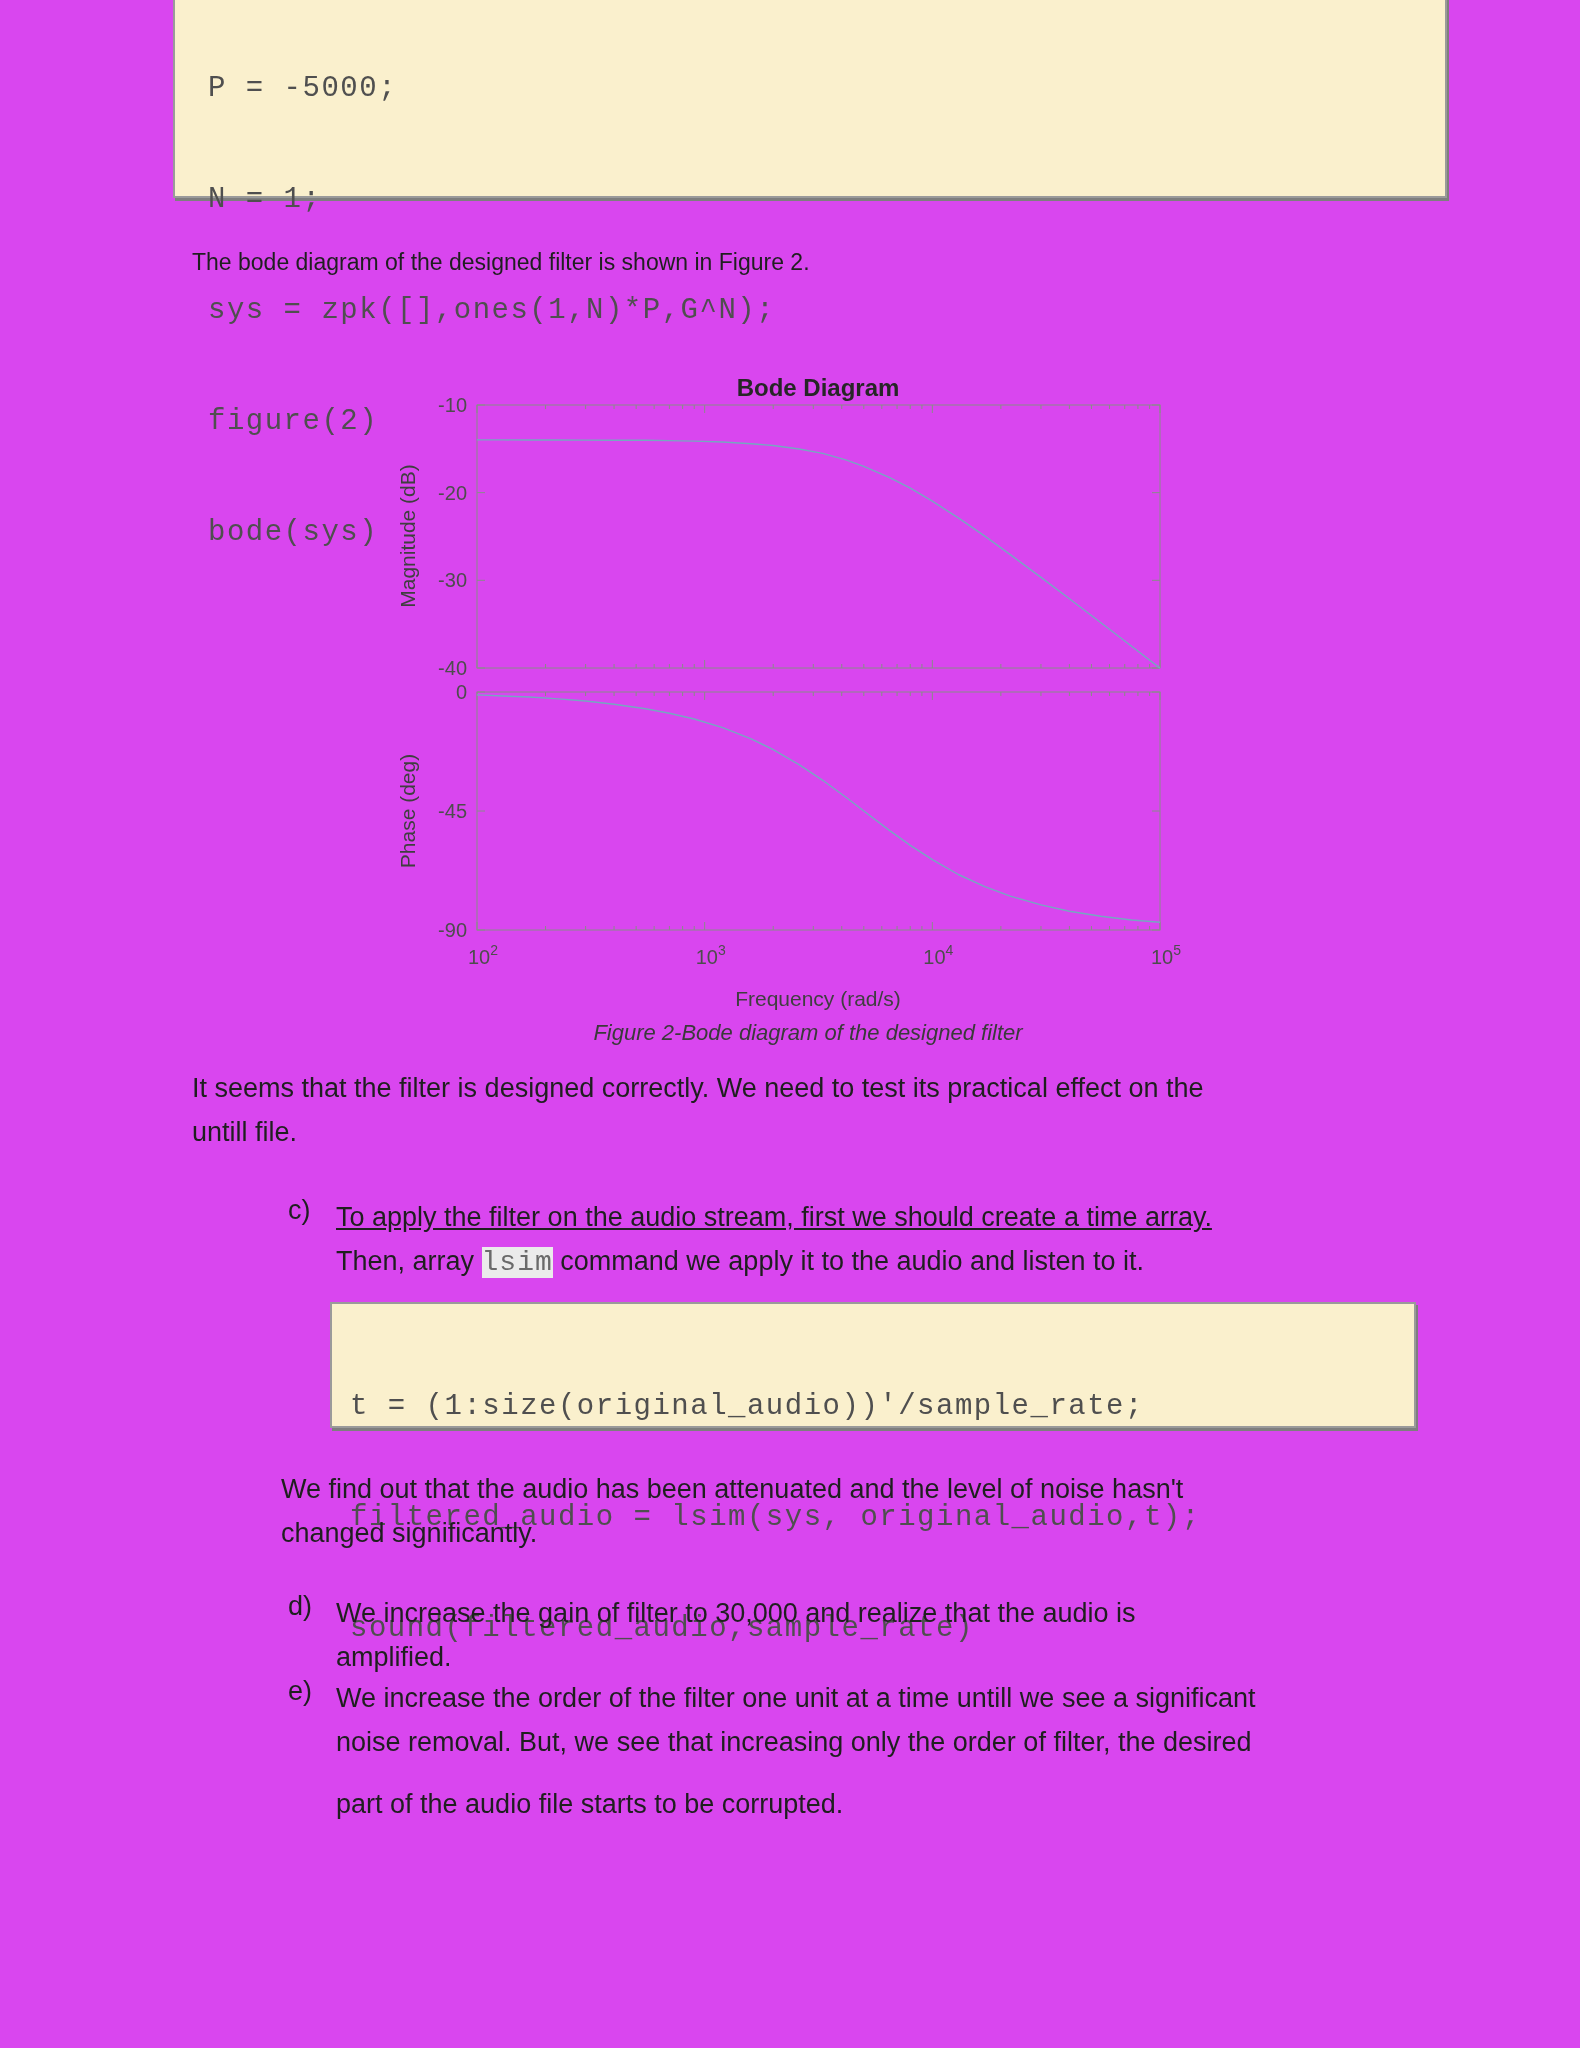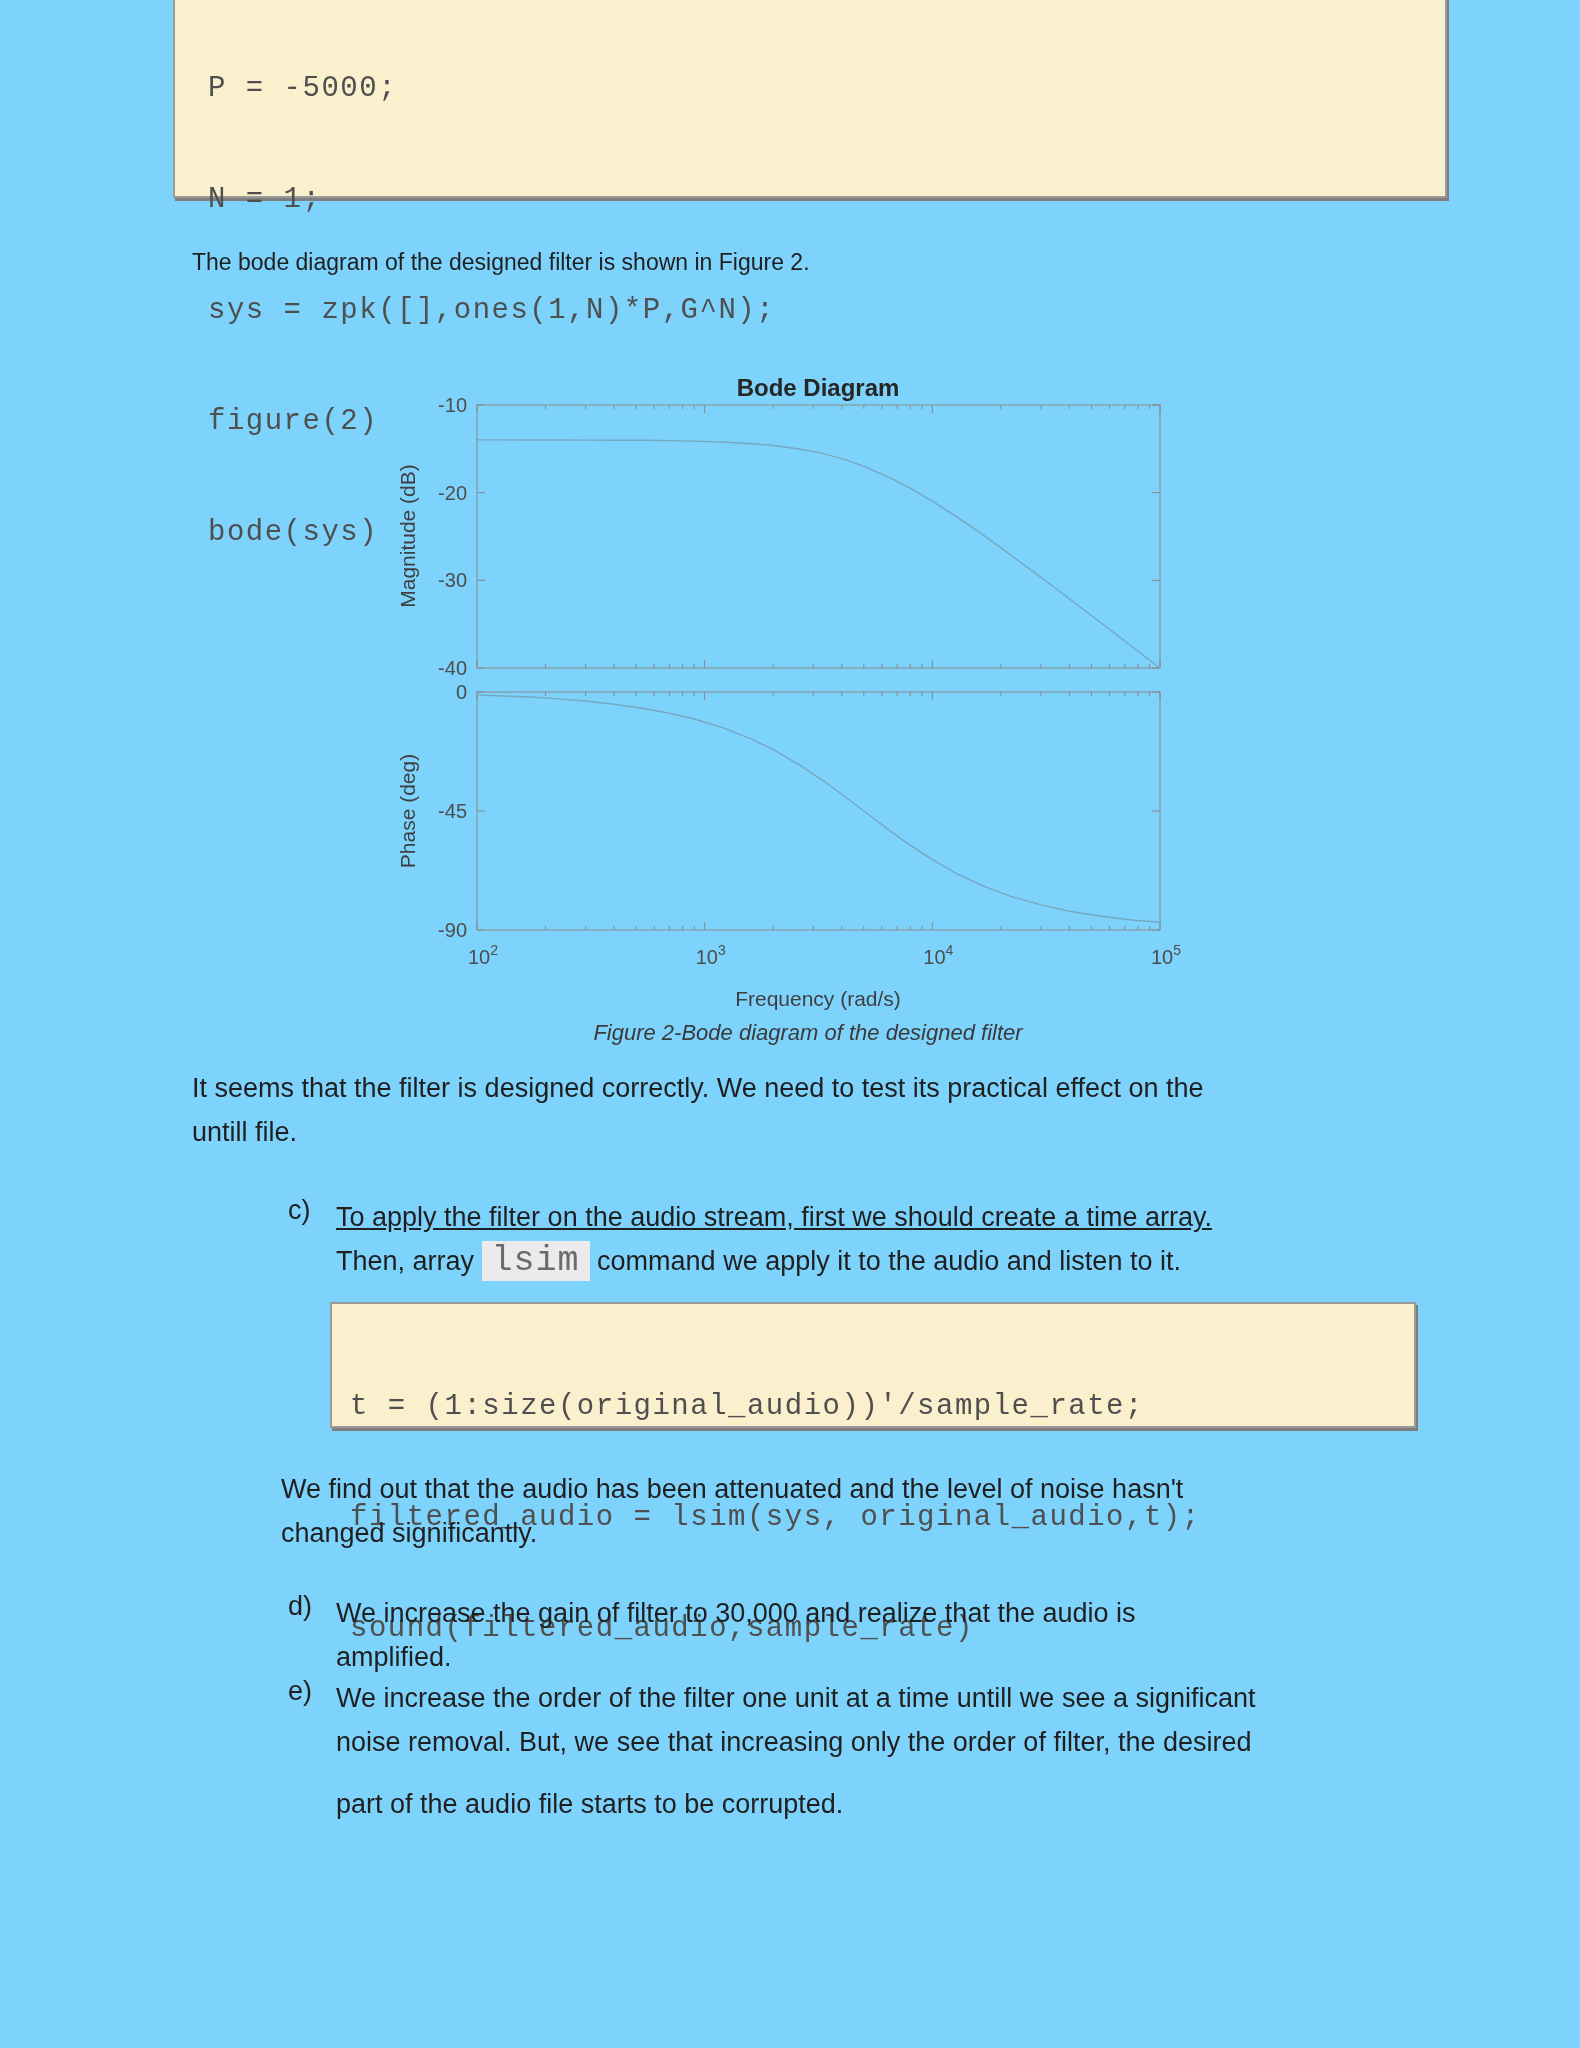--- a/index.html
+++ b/index.html
@@ -1,28 +1,28 @@
 <!DOCTYPE html>
 <html><head>
 <meta charset="utf-8">
 <style>
   html,body{margin:0;padding:0;background:#ffffff;}
-  .page{position:relative;width:1580px;height:2048px;background:#7dd3fc;overflow:hidden;
+  .page{position:relative;width:1580px;height:2048px;background:#d946ef;overflow:hidden;
         font-family:"Liberation Sans",sans-serif;color:#1f1f1f;}
   .codebox{position:absolute;background:#faf0cd;border:2px solid #9a9a9a;
            box-shadow:2px 3px 0 #7e7e7e;
            font-family:"Liberation Mono","DejaVu Sans Mono",monospace;
            color:#4f4f4f;font-size:29px;letter-spacing:1.5px;line-height:37px;white-space:pre;}
   #codebox1{left:173px;top:-12px;width:1237px;height:200px;padding:6px 0 0 33px;}
   #codebox2{left:330px;top:1302px;width:1064px;height:112px;padding:10px 0 0 18px;}
   .body-line{position:absolute;font-size:27px;line-height:44px;white-space:pre;}
   .para{position:absolute;font-size:23px;line-height:44px;white-space:pre;}
   .marker{position:absolute;font-size:27px;white-space:pre;}
   .inline-code{font-family:"Liberation Mono","DejaVu Sans Mono",monospace;
-               font-size:35px;letter-spacing:1px;background:#ebebeb;color:#6a6a6a;padding:0 10px;}
+               font-size:28px;letter-spacing:1px;background:#ebebeb;color:#6a6a6a;padding:0 0;}
   #bode-figure{position:absolute;left:380px;top:360px;}
   svg{font-family:"Liberation Sans",sans-serif;}
   .fig-title{font-weight:bold;font-size:24px;fill:#262626;}
   .fig-axis-label{font-size:21px;fill:#3f3f3f;}
   .fig-caption{font-style:italic;font-size:22px;fill:#3a3a3a;}
 </style>
 </head>
 <body>
 
 <div class="page">

